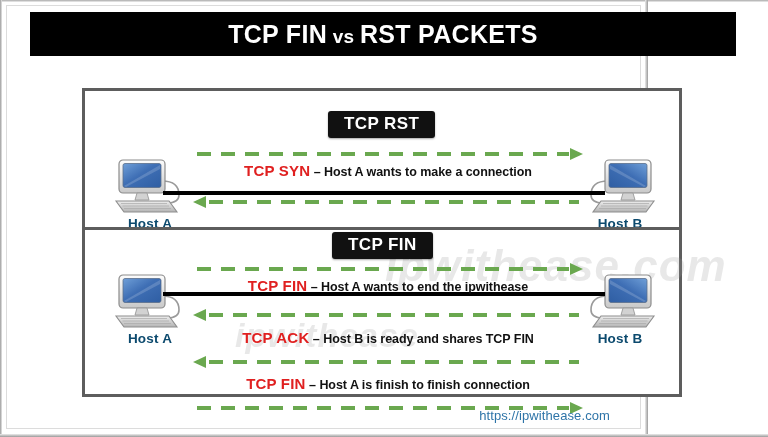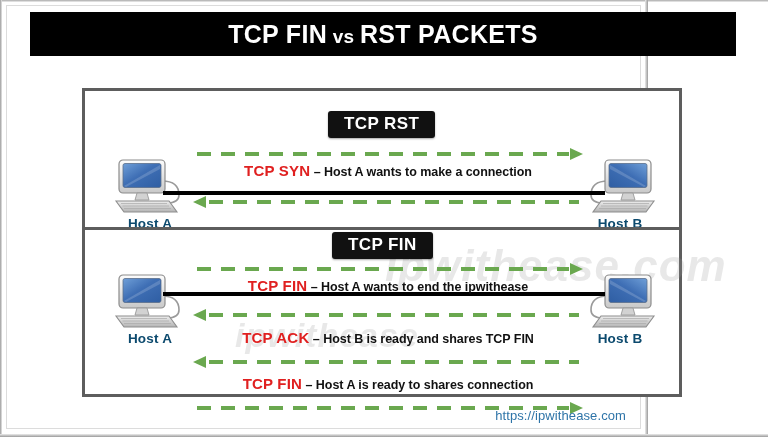--- a/index.html
+++ b/index.html
@@ -201,21 +201,21 @@
     white-space: nowrap;
     pointer-events: none;
     letter-spacing: 1px;
   }
   #wm-1 { left: 300px; top: 150px; }
   #wm-2 { left: 150px; top: 225px; font-size: 34px; }
 
   
   #footer-url {
     position: absolute;
-    right: 22px;
+    right: 38px;
     bottom: 14px;
     font-size: 13px;
     color: #2e74a8;
     font-weight: normal;
     letter-spacing: 0.1px;
   }
 </style>
 </head>
 <body>
 
@@ -382,21 +382,21 @@
         <div style="height:5px"></div>
 
         <div class="arrow-row">
           <div class="dash-line left"></div>
           <div class="arrow-head left"></div>
         </div>
 
         <div style="height:5px"></div>
 
         <div class="msg">
-          <span class="tag">TCP FIN</span><span> – </span><span>Host A is ready to shares connection</span>
+          <span class="tag">TCP FIN</span><span> – </span><span>Host A is finish to finish connection</span>
         </div>
 
         <div style="height:5px"></div>
 
         <div class="arrow-row">
           <div class="dash-line right"></div>
           <div class="arrow-head right"></div>
         </div>
 
         <div style="height:5px"></div>

